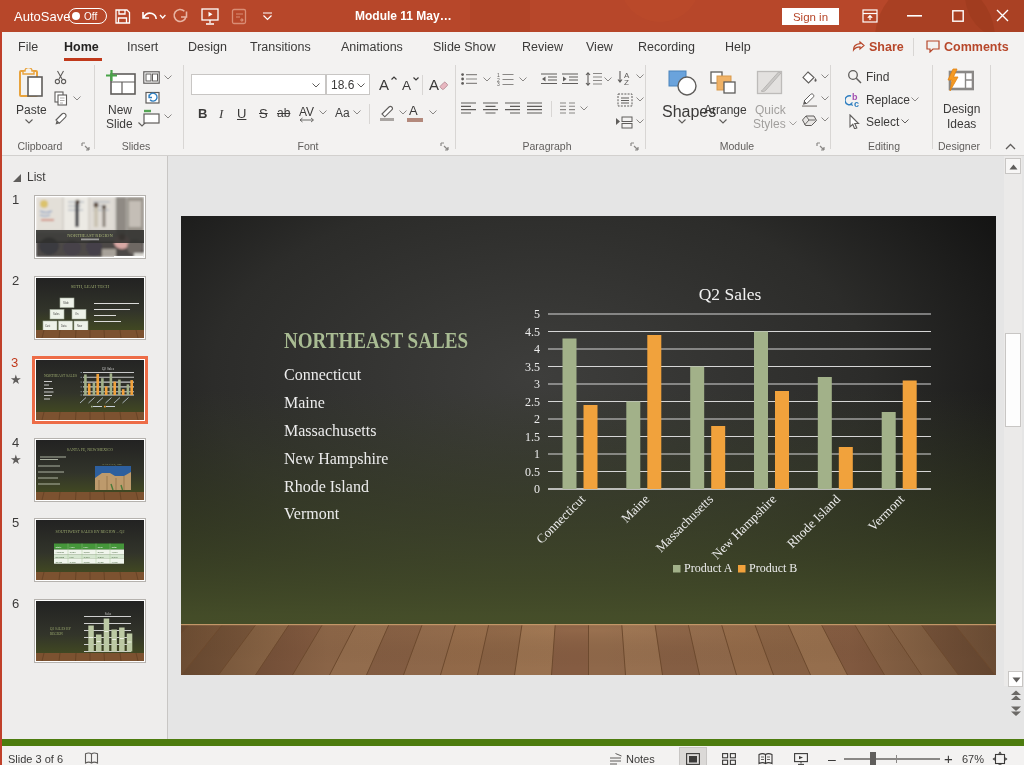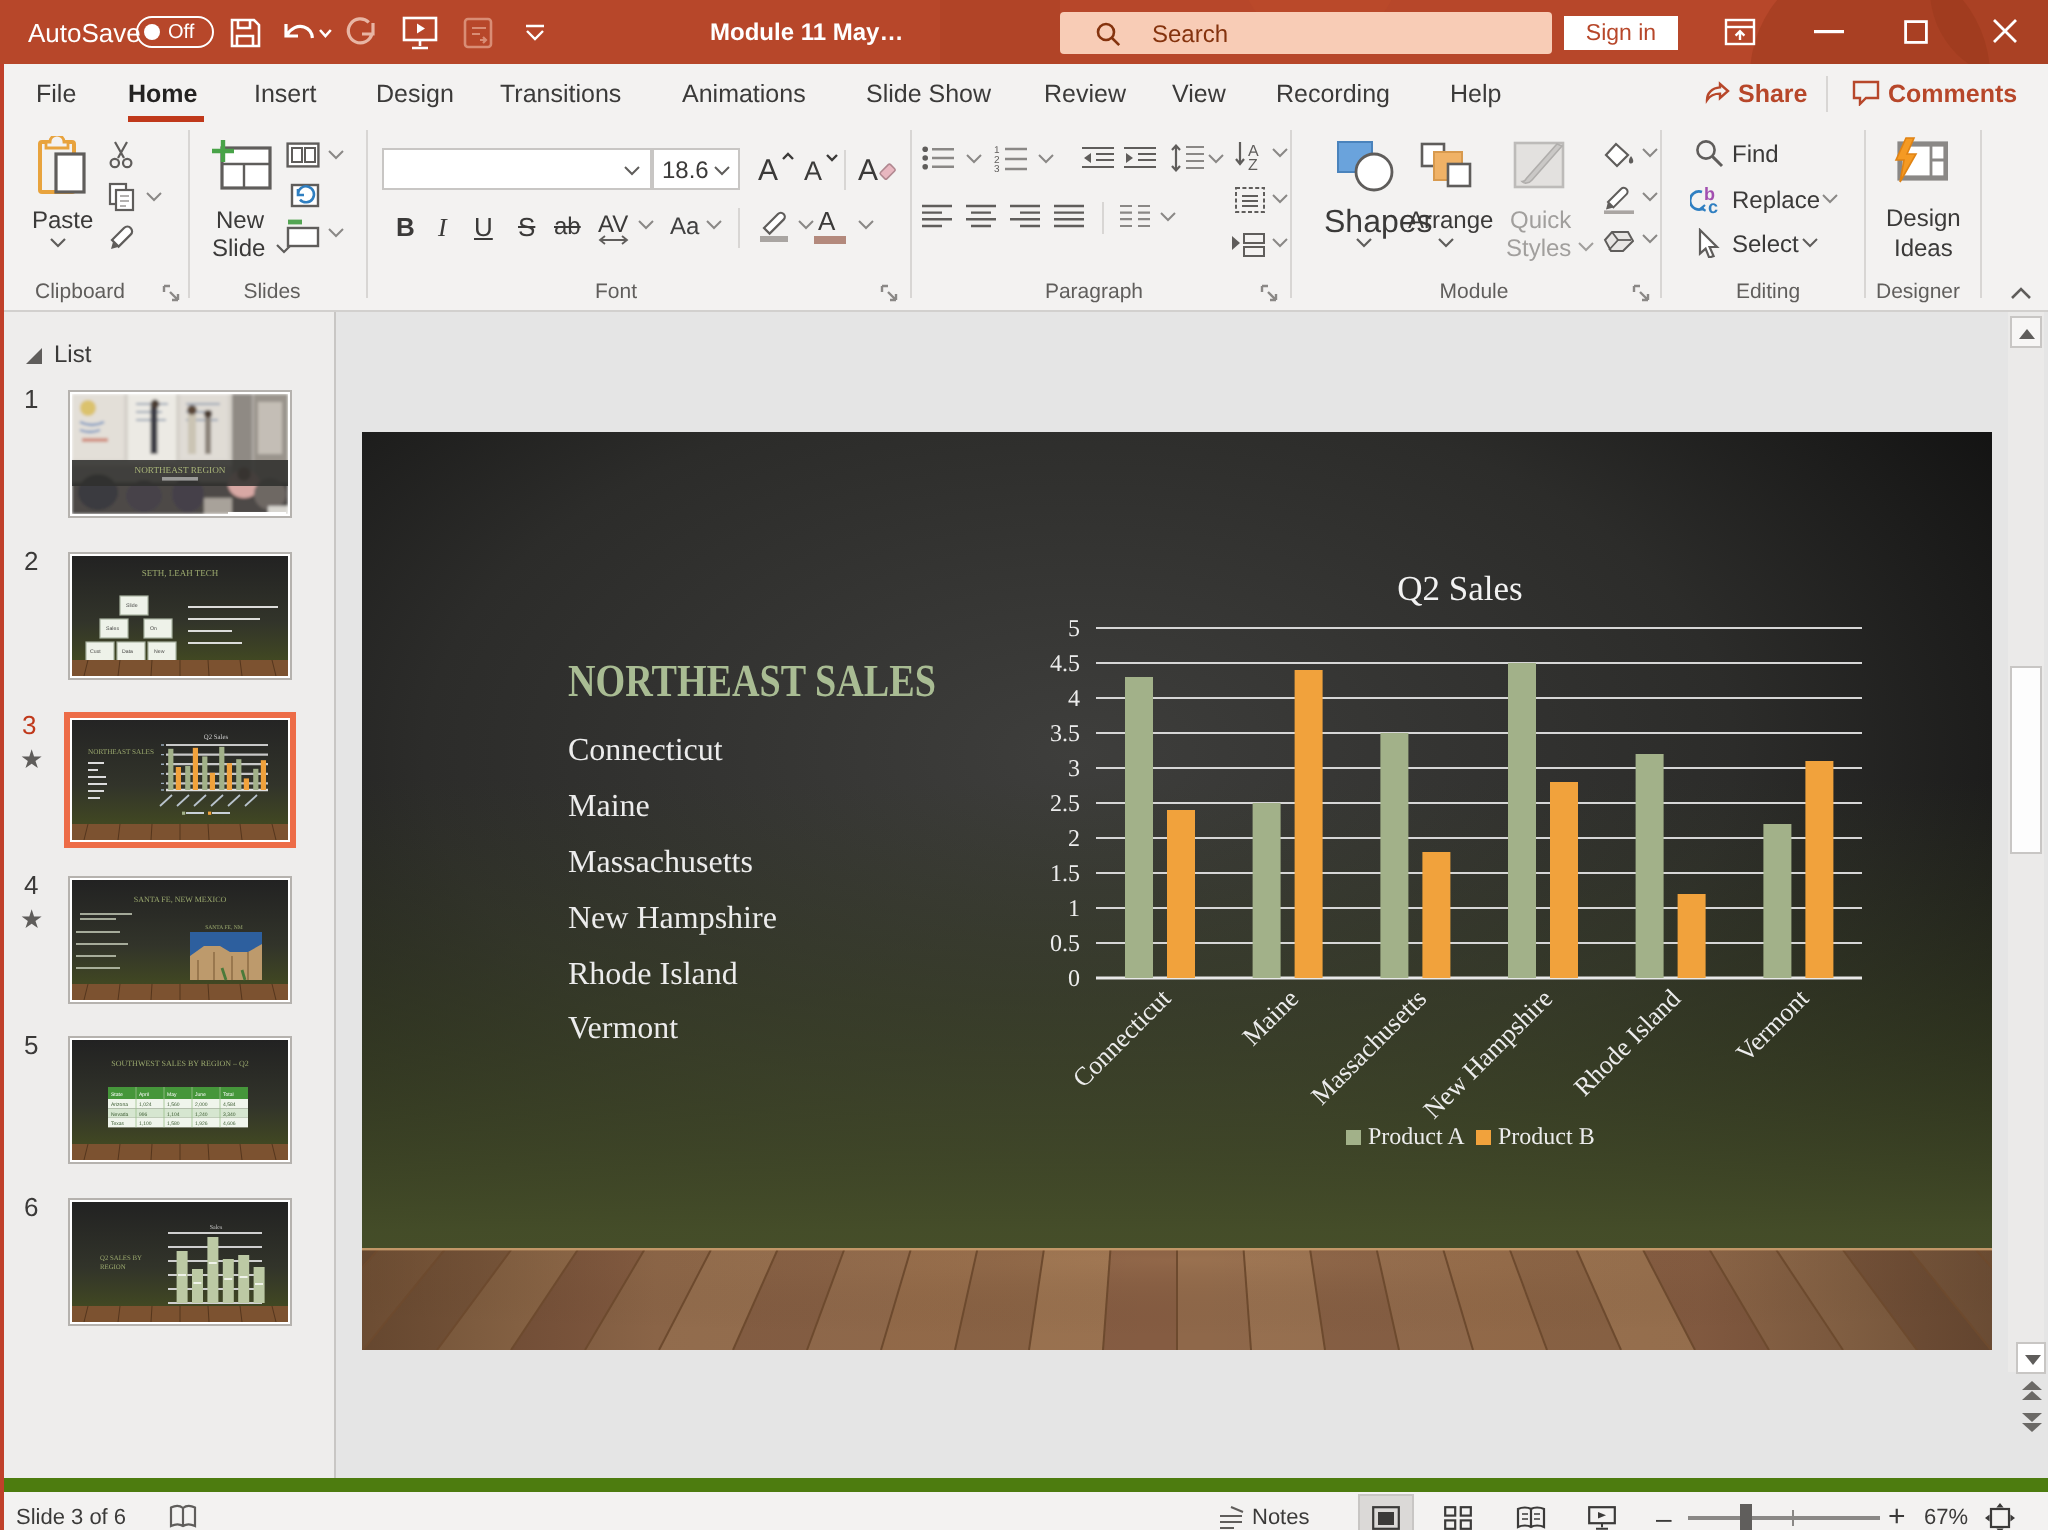--- a/index.html
+++ b/index.html
@@ -70,27 +70,20 @@
     <svg class="abs" style="left:231px;top:8px;" width="17" height="17" viewBox="0 0 17 17">
       <rect x="1.5" y="1.5" width="13" height="14" rx="1.5" fill="none" stroke="#d98d75" stroke-width="1.3"></rect>
       <path d="M5 6 h7 M5 9 h4 M9 12 l3 0 m-1.5-1.5 l1.5 1.5 l-1.5 1.5" stroke="#d98d75" stroke-width="1.1" fill="none"></path>
     </svg>
 
     <svg class="abs" style="left:262px;top:12px;" width="11" height="9" viewBox="0 0 11 9">
       <path d="M1 1 h9 M1.5 3.5 l4 4 l4-4" fill="none" stroke="#fff" stroke-width="1.2"></path>
     </svg>
     <span class="abs txt" style="left:355px;top:9px;font-weight:bold;font-size:12px;">Module 11 May…</span>
 
-    <div class="abs" style="left:530px;top:6px;width:246px;height:21px;background:#f8ccb6;border-radius:2px;">
-      <svg class="abs" style="left:17px;top:4px;" width="14" height="14" viewBox="0 0 14 14">
-        <circle cx="6" cy="6" r="4" fill="none" stroke="#85330e" stroke-width="1.3"></circle>
-        <path d="M9 9 l3.6 3.6" stroke="#85330e" stroke-width="1.3"></path>
-      </svg>
-      <span class="abs" style="left:46px;top:4px;font-size:12px;color:#85330e;">Search</span>
-    </div>
 
     <div class="abs" style="left:782px;top:8px;width:57px;height:17px;background:#fff;display:flex;align-items:center;justify-content:center;">
       <span style="font-size:11.5px;color:#b7472a;font-weight:normal;">Sign in</span>
     </div>
 
     <svg class="abs" style="left:862px;top:9px;" width="16" height="15" viewBox="0 0 16 15">
       <rect x="1" y="1" width="14" height="12" fill="none" stroke="#fff" stroke-width="1.2"></rect>
       <path d="M1 4.5 h14" stroke="#fff" stroke-width="1.2"></path>
       <path d="M8 11 v-4 m-2.2 1.8 L8 6.6 l2.2 2.2" stroke="#fff" stroke-width="1.2" fill="none"></path>
     </svg>

